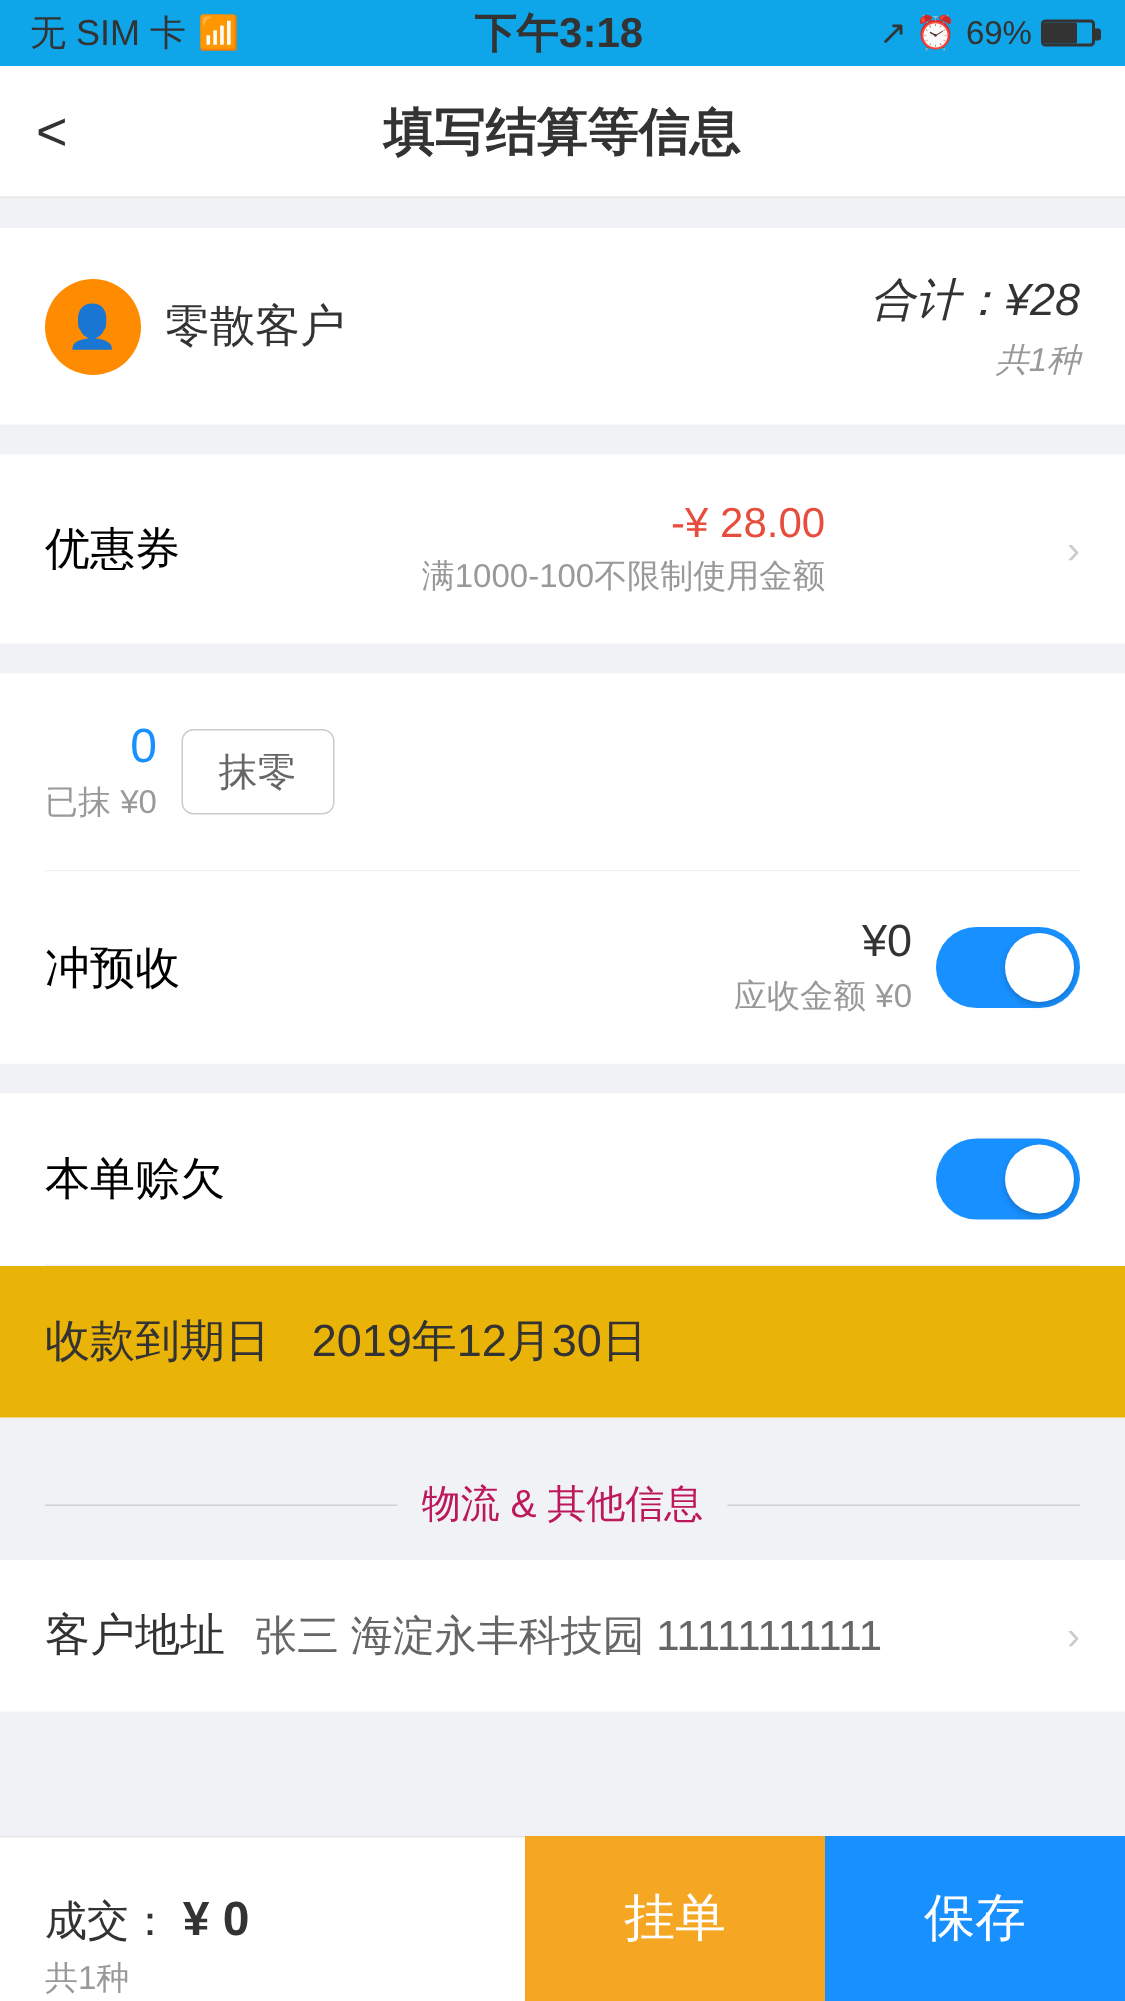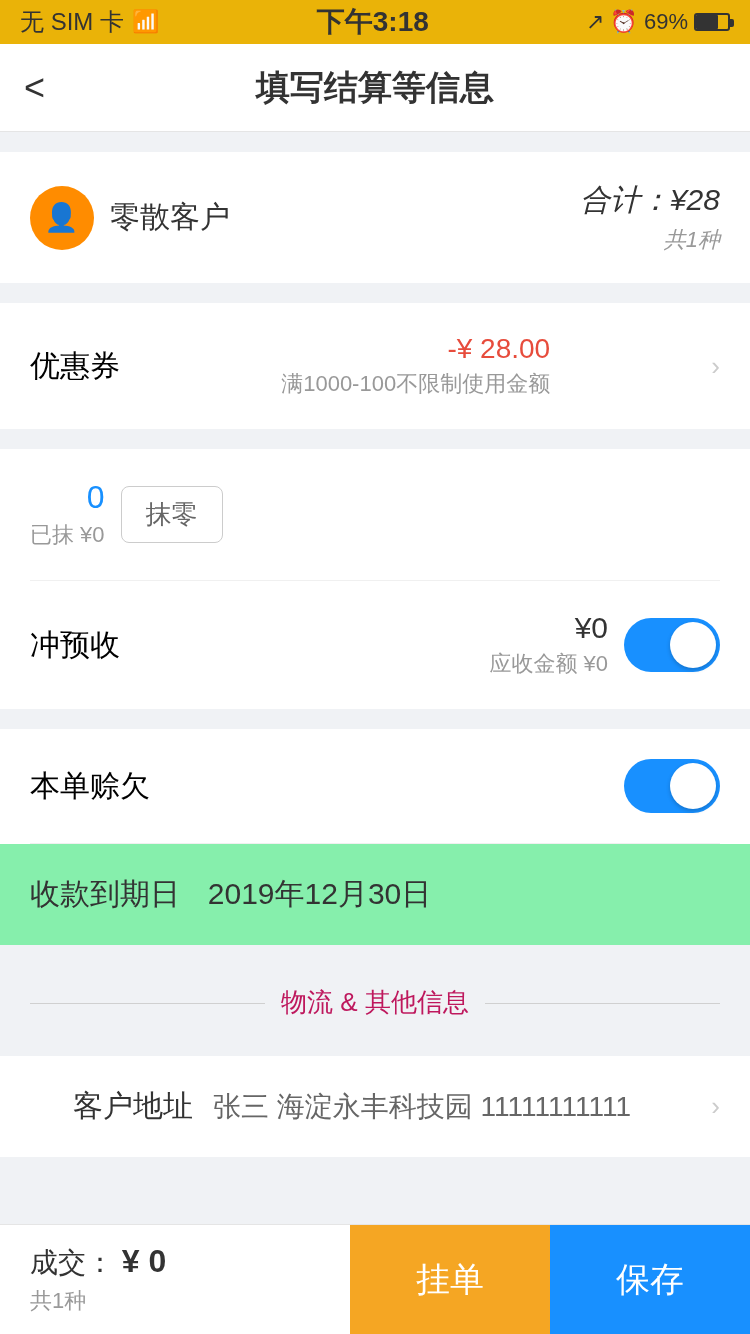--- a/index.html
+++ b/index.html
@@ -10,21 +10,21 @@
       width: 750px;
       min-height: 1334px;
       position: relative;
       font-size: 28px;
       color: #333;
     }
 
     
     .status-bar {
       height: 44px;
-      background: #eab308;
+      background: #0ea5e9;
       display: flex;
       align-items: center;
       justify-content: space-between;
       padding: 0 20px;
       font-size: 24px;
       color: #333;
     }
     .status-left { display: flex; align-items: center; gap: 8px; }
     .status-center { font-weight: 600; font-size: 28px; }
     .status-right { display: flex; align-items: center; gap: 6px; font-size: 22px; }
@@ -143,21 +143,21 @@
       background: #fff;
       border-radius: 50%;
       position: absolute;
       top: 4px; right: 4px;
       box-shadow: 0 2px 4px rgba(0,0,0,0.2);
     }
 
     
     .due-date-row {
       padding: 30px 30px;
-      background: #86efac;
+      background: #eab308;
     }
     .due-date-label { font-size: 30px; color: #333; display: inline; }
     .due-date-value { font-size: 30px; color: #333; display: inline; margin-left: 20px; }
 
     
     .section-divider {
       background: #f0f2f5;
       padding: 20px 30px;
       text-align: center;
       position: relative;
@@ -193,21 +193,21 @@
 
     
     .bottom-bar {
       position: fixed;
       bottom: 0;
       left: 0;
       width: 750px;
       height: 110px;
       background: #fff;
       display: flex;
-      align-items: center;
+      align-items: flex-end;
       border-top: 1px solid #e5e5e5;
     }
     .bottom-summary {
       flex: 1;
       padding: 0 30px;
     }
     .bottom-deal { font-size: 28px; color: #333; }
     .bottom-deal-amount { font-size: 32px; color: #333; font-weight: 600; }
     .bottom-count { font-size: 22px; color: #999; margin-top: 4px; }
     .btn-pending {
@@ -331,21 +331,21 @@
       <span class="due-date-label">收款到期日</span>
       <span class="due-date-value">2019年12月30日</span>
     </div>
   </div>
 
   <div class="section-divider">
     <div class="section-divider-line"></div>
     <span class="section-divider-text">物流 &amp; 其他信息</span>
   </div>
 
-  <div class="section" style="margin-top: 16px; padding-left: 43px;">
+  <div class="section" style="margin-top: 0;">
     <div class="address-row">
       <span class="address-label">客户地址</span>
       <span class="address-value">张三 海淀永丰科技园 11111111111</span>
       <span class="address-chevron">›</span>
     </div>
   </div>
 
 </div>
 
 <div class="bottom-bar">

